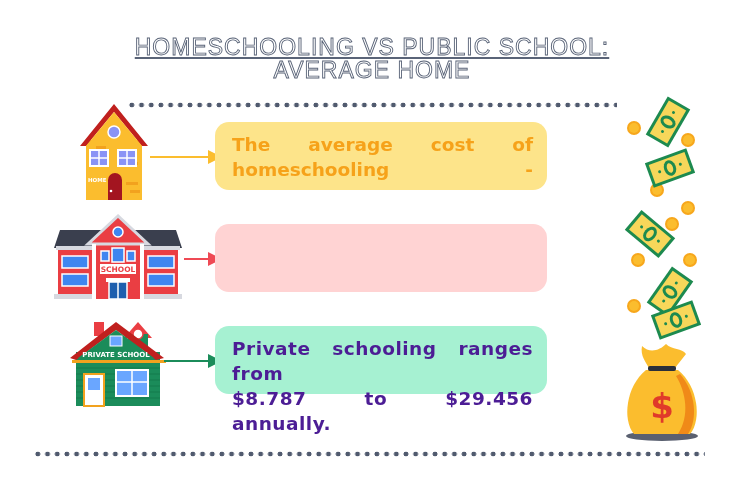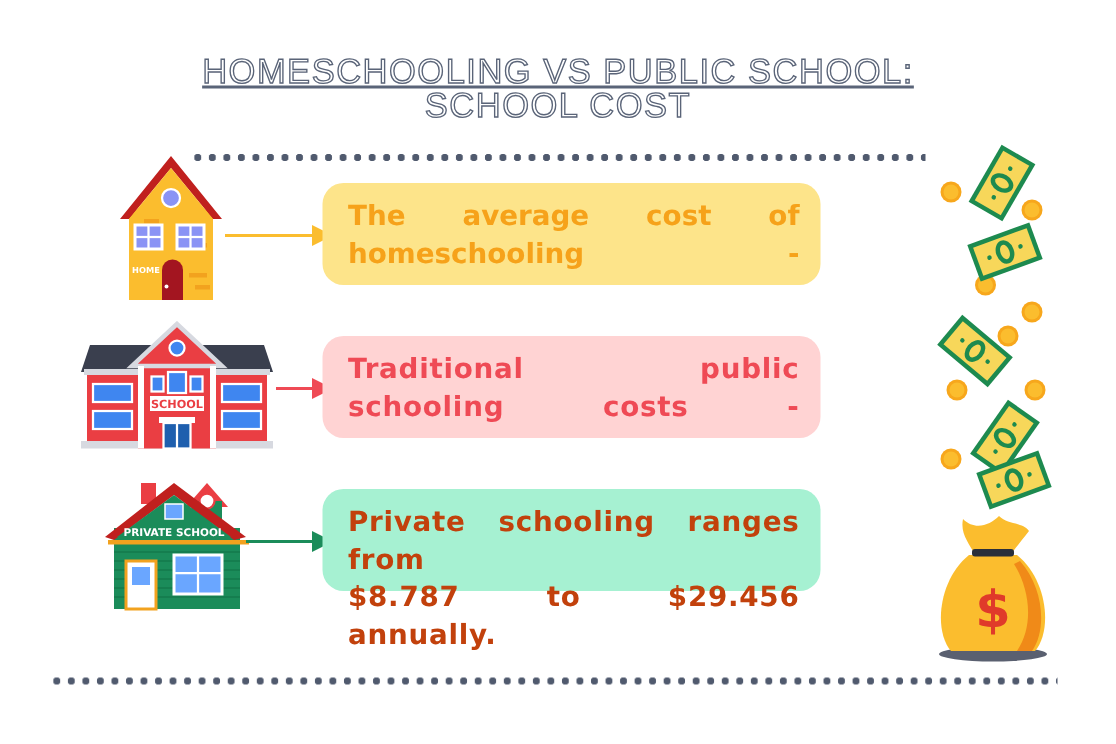--- a/index.html
+++ b/index.html
@@ -9,30 +9,30 @@
   .t1 { top:36px;text-decoration:underline; }
   .t2 { top:59px; }
   .dots { position:absolute; height:6px;
           background-image: radial-gradient(circle, #505a6e 2.3px, transparent 2.6px);
           background-size:9.7px 6px; background-repeat:repeat-x; }
   .box { position:absolute; left:215px; width:332px; height:68px; border-radius:14px; box-sizing:border-box; padding:10px 14px 0 17px;
          font-family:"DejaVu Sans", sans-serif; font-weight:bold; font-size:18.5px; line-height:25px; text-align:justify; text-align-last:justify; }
   .box span { display:block; }
   .b1 { top:122px; background:#fde48a; color:#f6a21a; }
   .b2 { top:224px; background:#ffd3d3; color:#ef4a55; letter-spacing:0.5px; }
-  .b3 { top:326px; background:#a6f1d2; color:#c2410c; letter-spacing:0.5px; }
+  .b3 { top:326px; background:#a6f1d2; color:#4c1d95; letter-spacing:0.5px; }
   .arrow { position:absolute; height:2px; }
   .arrow::after { content:""; position:absolute; right:-2px; top:-6px; border-left:14px solid currentColor; border-top:7px solid transparent; border-bottom:7px solid transparent; }
   .icon { position:absolute; }
 </style>
 </head>
 <body>
 
 <div class="title t1">HOMESCHOOLING VS PUBLIC SCHOOL:</div>
-<div class="title t2">SCHOOL COST</div>
+<div class="title t2">AVERAGE HOME</div>
 <div class="dots" style="left:127px; top:102px; width:490px;"></div>
 
 <svg class="icon" style="left:78px; top:102px;" width="72" height="100" viewBox="0 0 72 100">
   <rect x="8" y="38" width="56" height="60" fill="#fbbd2e"></rect>
   <g fill="#f2a21e">
       <rect x="18" y="44" width="10" height="3"></rect>
       <rect x="50" y="60" width="10" height="3"></rect>
       <rect x="48" y="80" width="12" height="3"></rect>
       <rect x="52" y="88" width="10" height="3"></rect>
     </g>
@@ -76,21 +76,20 @@
       <rect x="75" y="37" width="8" height="10"></rect>
   </g>
   <rect x="48" y="50" width="36" height="10" fill="#fff"></rect>
   <text x="66" y="58" font-size="7.5" font-weight="bold" fill="#ea3e43" text-anchor="middle" font-family="DejaVu Sans, sans-serif">SCHOOL</text>
   <rect x="54" y="64" width="24" height="4" fill="#fff"></rect>
   <rect x="57" y="68" width="18" height="17" fill="#1e5fae" stroke="#fff" stroke-width="1.5"></rect>
   <line x1="66" y1="68" x2="66" y2="85" stroke="#fff" stroke-width="1.5"></line>
 </svg>
 <div class="arrow" style="left:184px; top:258px; width:36px; background:#ef4a55; color:#ef4a55;"></div>
 <div class="box b2">
-  <span>Traditional public schooling costs -</span>
 </div>
 
 <svg class="icon" style="left:66px; top:318px;" width="108" height="90" viewBox="0 0 108 90">
   <rect x="28" y="4" width="10" height="14" fill="#ea3e43"></rect>
   <polygon points="72,4 58,20 86,20" fill="#ea3e43"></polygon>
   <rect x="62" y="16" width="20" height="14" fill="#1b8c5a"></rect>
   <circle cx="72" cy="16" r="5" fill="#fff" stroke="#ea3e43" stroke-width="1.5"></circle>
   <rect x="10" y="34" width="84" height="54" fill="#1b8c5a"></rect>
   <g stroke="#157a4c" stroke-width="1">
       <line x1="10" y1="50" x2="94" y2="50"></line>

